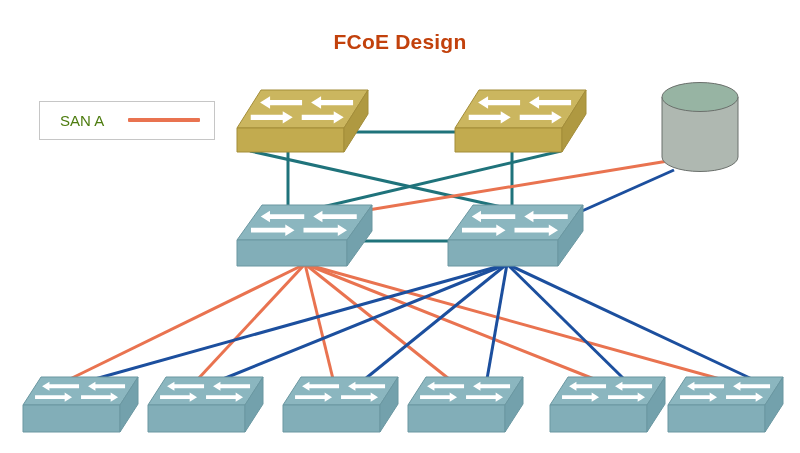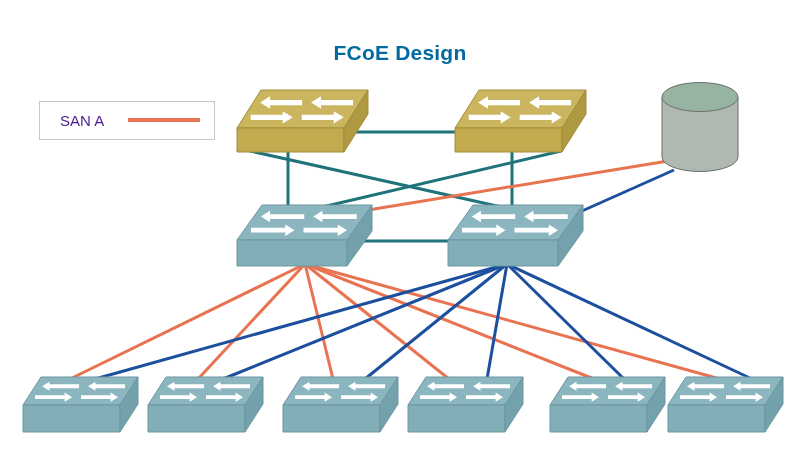--- a/index.html
+++ b/index.html
@@ -13,21 +13,21 @@
   }
   .legend{
     position:absolute;left:39px;top:101px;width:176px;
     border:1px solid #c6c6c6;background:#fff;box-sizing:border-box;
     padding:6px 0 7px 0;
   }
   .legend-row{
     display:flex;align-items:center;height:24px;padding-left:20px;
   }
   .legend-label{
-    font-size:15px;color:#4c1d95;width:62px;
+    font-size:15px;color:#4d7c0f;width:62px;
   }
   .legend-line{
     display:inline-block;width:72px;height:4px;border-radius:1px;margin-left:6px;
   }
   svg{position:absolute;left:0;top:0;}
 </style>
 </head>
 <body>
 
 <div class="stage">
@@ -140,20 +140,20 @@
         <path d="M724.06,384.3242105263158 L694.4284210526315,384.3242105263158 L694.4284210526315,381.6715789473684 L687.06,386.24 L694.4284210526315,390.8084210526316 L694.4284210526315,388.1557894736842 L724.06,388.1557894736842 Z" fill="#FFFFFF"></path>
         <path d="M770.06,384.3242105263158 L740.4284210526315,384.3242105263158 L740.4284210526315,381.6715789473684 L733.06,386.24 L740.4284210526315,390.8084210526316 L740.4284210526315,388.1557894736842 L770.06,388.1557894736842 Z" fill="#FFFFFF"></path>
         <path d="M680.04,395.24421052631584 L709.6715789473684,395.24421052631584 L709.6715789473684,392.5915789473684 L717.04,397.16 L709.6715789473684,401.72842105263163 L709.6715789473684,399.0757894736842 L680.04,399.0757894736842 Z" fill="#FFFFFF"></path>
         <path d="M726.04,395.24421052631584 L755.6715789473684,395.24421052631584 L755.6715789473684,392.5915789473684 L763.04,397.16 L755.6715789473684,401.72842105263163 L755.6715789473684,399.0757894736842 L726.04,399.0757894736842 Z" fill="#FFFFFF"></path>
       </g>
       <g>
         <path d="M 662 97 v 60 a 38 14.5 0 0 0 76 0 v -60" fill="#AFB8B1" stroke="#6B706C" stroke-width="1"></path>
         <ellipse cx="700" cy="97" rx="38" ry="14.5" fill="#97B4A3" stroke="#6B706C" stroke-width="1"></ellipse>
       </g>
     </svg>
-  <h1 class="title" style="color: #0369a1; margin-top: 11px;">FCoE Design</h1>
+  <h1 class="title" style="color: #c2410c;">FCoE Design</h1>
   <div class="legend" id="legend">
       <div class="legend-row">
         <span class="legend-label">SAN A</span>
         <span class="legend-line" style="background: rgb(233, 115, 80);"></span>
       </div>
     </div>
 </div>
 
 </body></html>

